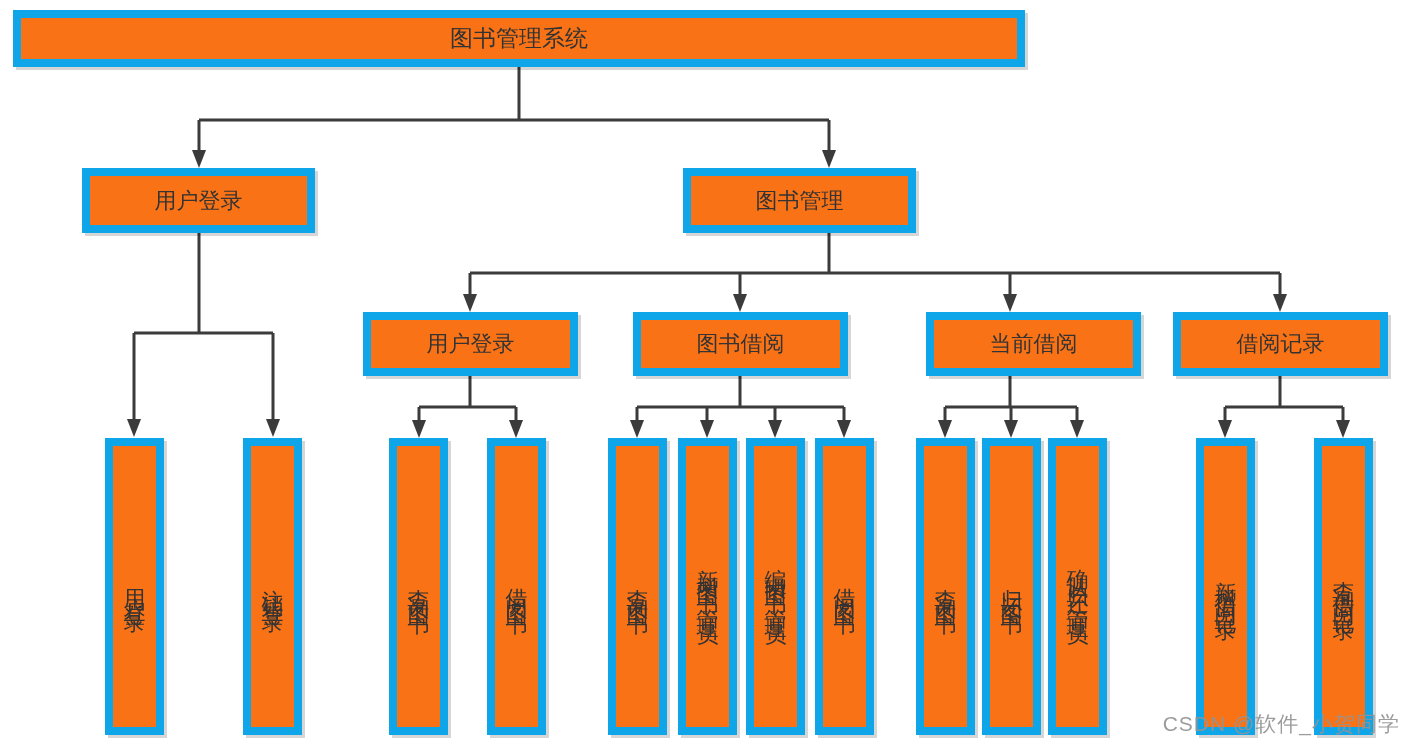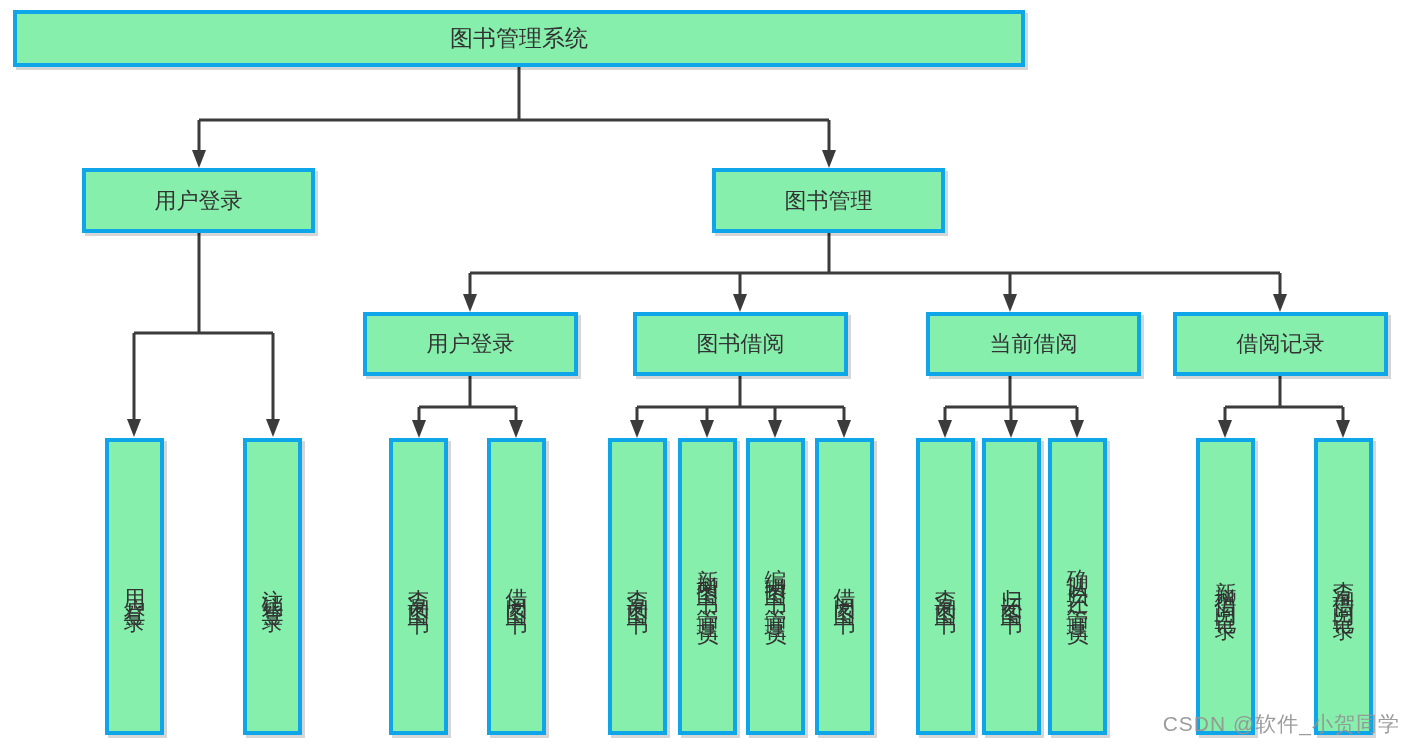--- a/index.html
+++ b/index.html
@@ -7,40 +7,40 @@
     position:relative;
     width:1405px;height:747px;
     background:#ffffff;
     font-family:"Liberation Sans","DejaVu Sans",sans-serif;
     overflow:hidden;
   }
   .wires{position:absolute;left:0;top:0;z-index:1;}
   .node{
     position:absolute;
     box-sizing:border-box;
-    background:#86efac;
-    border:4px solid #0ea5e9;
+    background:#f97316;
+    border:8px solid #0ea5e9;
     box-shadow:3px 3px 0 rgba(0,0,0,0.16);
     display:flex;align-items:center;justify-content:center;
     color:#333333;
     font-size:22px;
     z-index:2;
     text-align:center;
     white-space:nowrap;
   }
   .vnode{
     writing-mode:vertical-rl;
     text-orientation:mixed;
     letter-spacing:8px;
     line-height:1;
     white-space:normal;
   }
   .root{left:13px;top:10px;width:1012px;height:57px;font-size:23px;}
   .n-login{left:82px;top:168px;width:233px;height:65px;}
-  .n-mgmt{left:712px;top:168px;width:233px;height:65px;}
+  .n-mgmt{left:683px;top:168px;width:233px;height:65px;}
   .l3{top:312px;width:215px;height:64px;}
   .n-rec{left:363px;}
   .n-bor{left:633px;}
   .n-cur{left:926px;}
   .n-rcd{left:1173px;}
   .l4{top:438px;width:59px;height:297px;}
   .x1{left:105px;}  .x2{left:243px;}
   .x3{left:389px;}  .x4{left:487px;}
   .x5{left:608px;}  .x6{left:678px;}  .x7{left:746px;}  .x8{left:815px;}
   .x9{left:916px;}  .x10{left:982px;} .x11{left:1048px;}

